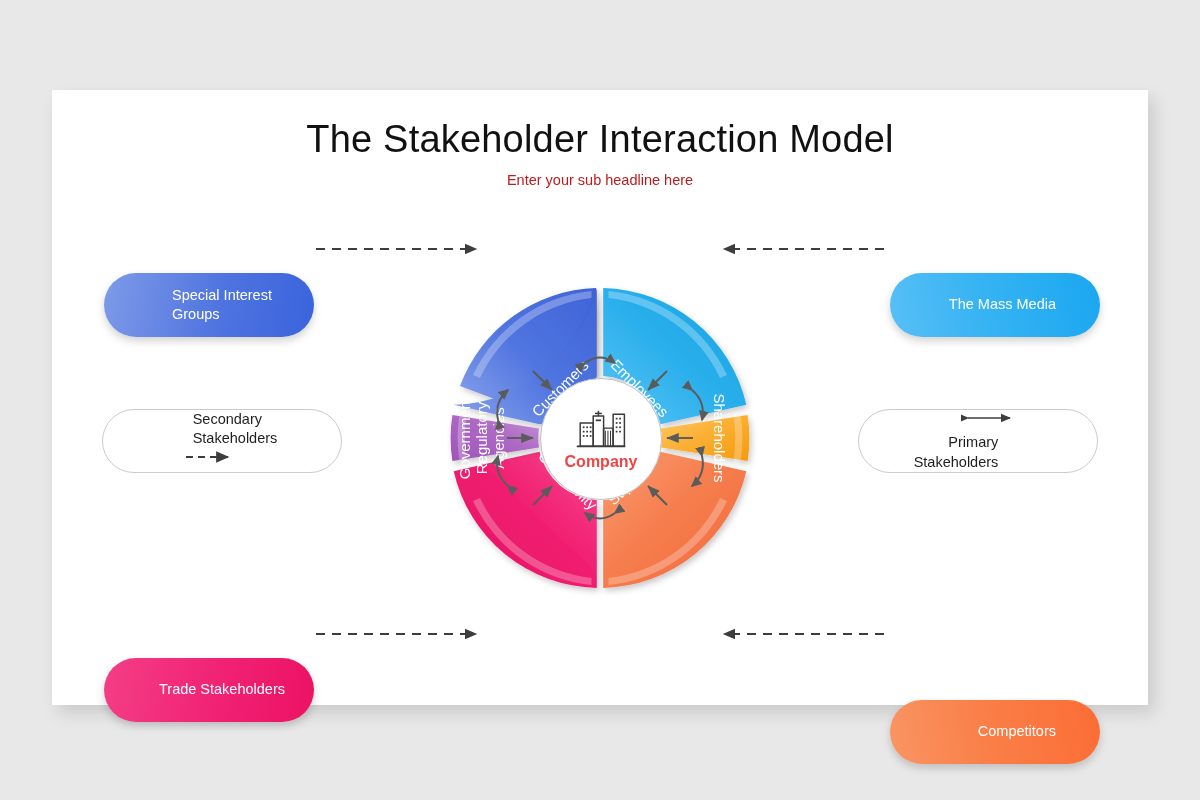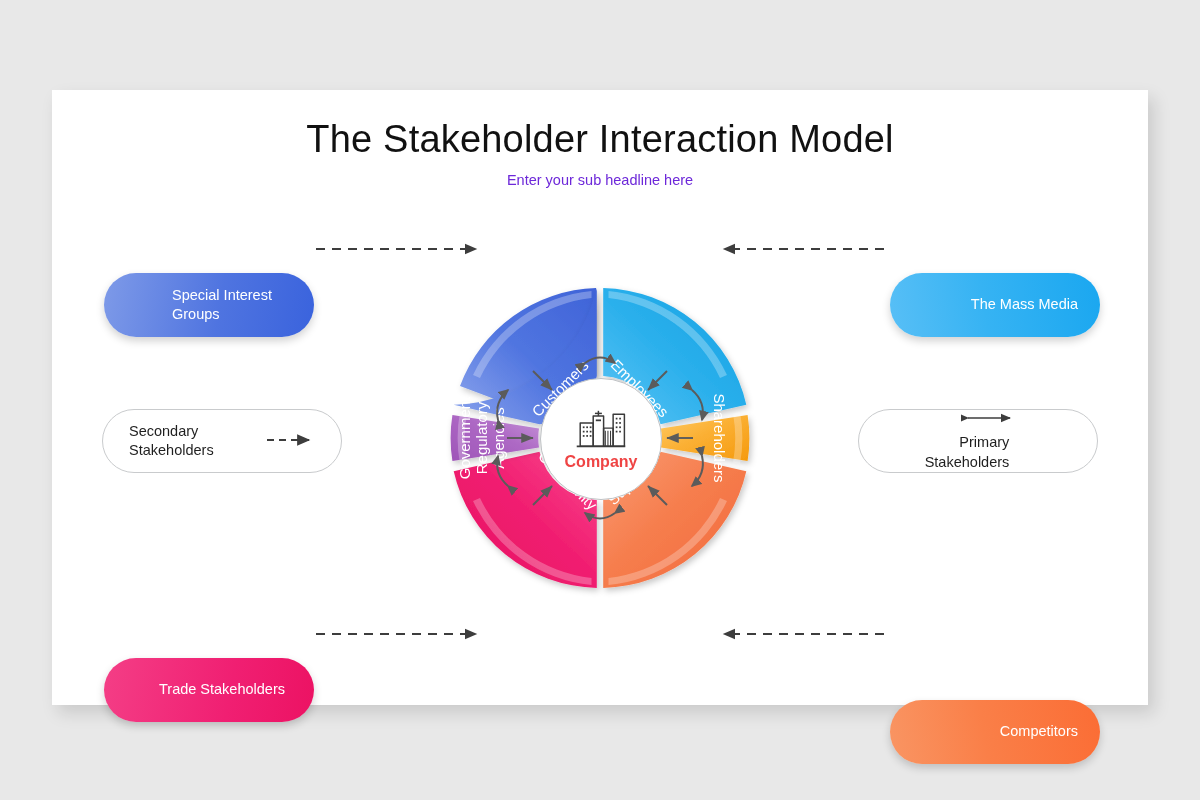--- a/index.html
+++ b/index.html
@@ -31,21 +31,21 @@
     font-weight: normal;
     color: #111111;
     letter-spacing: 0.2px;
   }
   #page-subtitle {
     position: absolute;
     left: 0; top: 82px;
     width: 100%;
     text-align: center;
     font-size: 14.5px;
-    color: #6d28d9;
+    color: #b91c1c;
   }
   
   .pill {
     position: absolute;
     box-sizing: border-box;
     border-radius: 999px;
     display: flex;
     align-items: center;
     height: 64px;
     width: 210px;
@@ -61,22 +61,22 @@
   .pill-label {
     font-size: 14.5px;
     line-height: 1.33;
     white-space: pre-line;
   }
   .pill.filled .pill-label { color: #ffffff; }
   .pill.outlined .pill-label { color: #1f1f1f; }
   .pill.left-pill { justify-content: center; }
   .pill.left-pill .pill-label { padding-left: 26px; text-align: left; }
   .pill.right-pill { justify-content: flex-end; }
-  .pill.right-pill .pill-label { padding-right: 22px; text-align: right; }
-  .pill.outlined.left-pill { justify-content: space-between; }
+  .pill.right-pill .pill-label { padding-right: 44px; text-align: right; }
+  .pill.outlined.left-pill { justify-content: flex-start; flex-direction: column; }
   .pill.outlined.right-pill { justify-content: space-between; }
   .legend-arrow { flex: 0 0 auto; }
   .outlined.left-pill .legend-arrow { padding-right: 24px; }
   .outlined.right-pill .legend-arrow { padding-left: 22px; }
 
   #pill-special-interest { left: 52px;  top: 183px; background: linear-gradient(100deg,#7e9ae8 0%,#4f74e0 55%,#3a63dd 100%); }
   #pill-trade-assoc      { left: 52px;  top: 568px; background: linear-gradient(100deg,#f43e86 0%,#f01f72 60%,#ec1263 100%); }
   #pill-mass-media       { left: 838px; top: 183px; background: linear-gradient(260deg,#1aa7f0 0%,#36b3f3 55%,#58bff6 100%); }
   #pill-competitors      { left: 838px; top: 568px; background: linear-gradient(260deg,#fb6d35 0%,#fa7f48 55%,#f99563 100%); margin-top: 42px; }
   #pill-secondary        { left: 50px;  top: 319px; }

